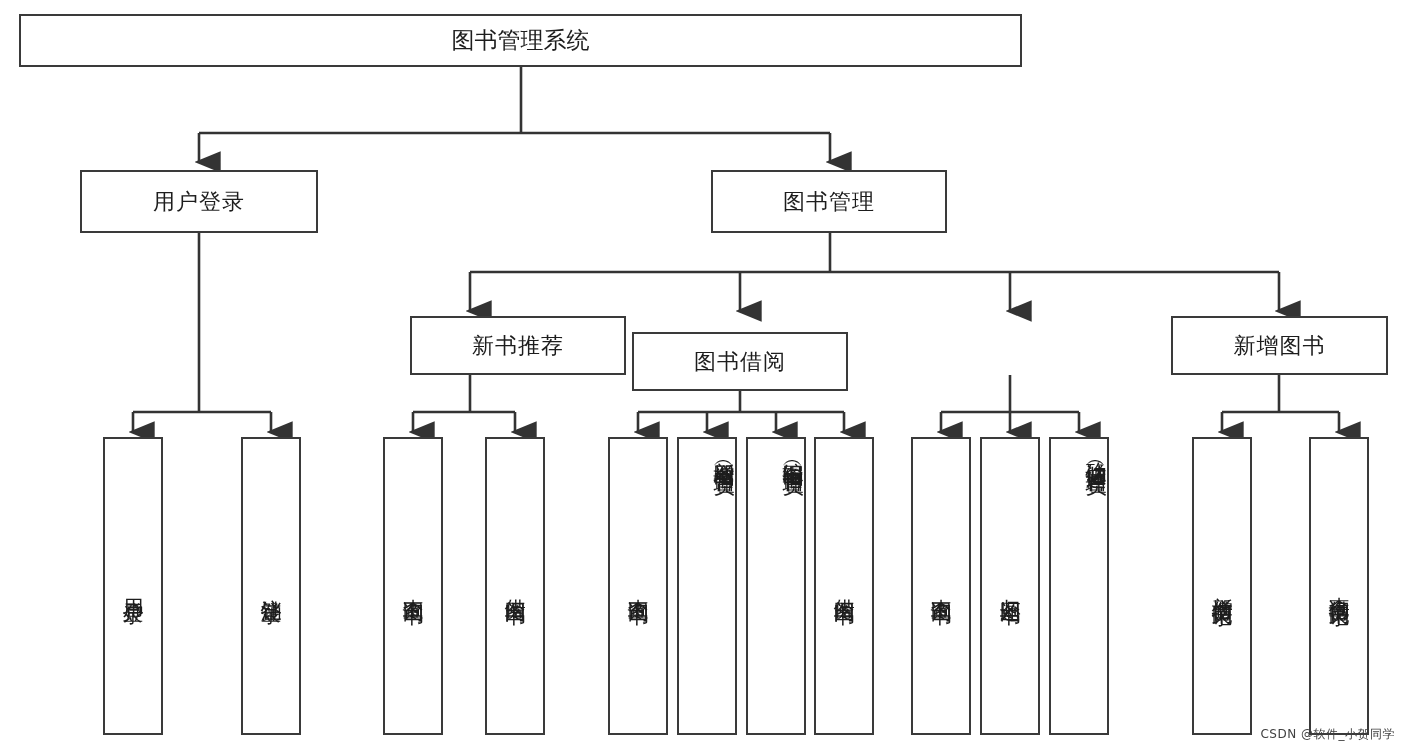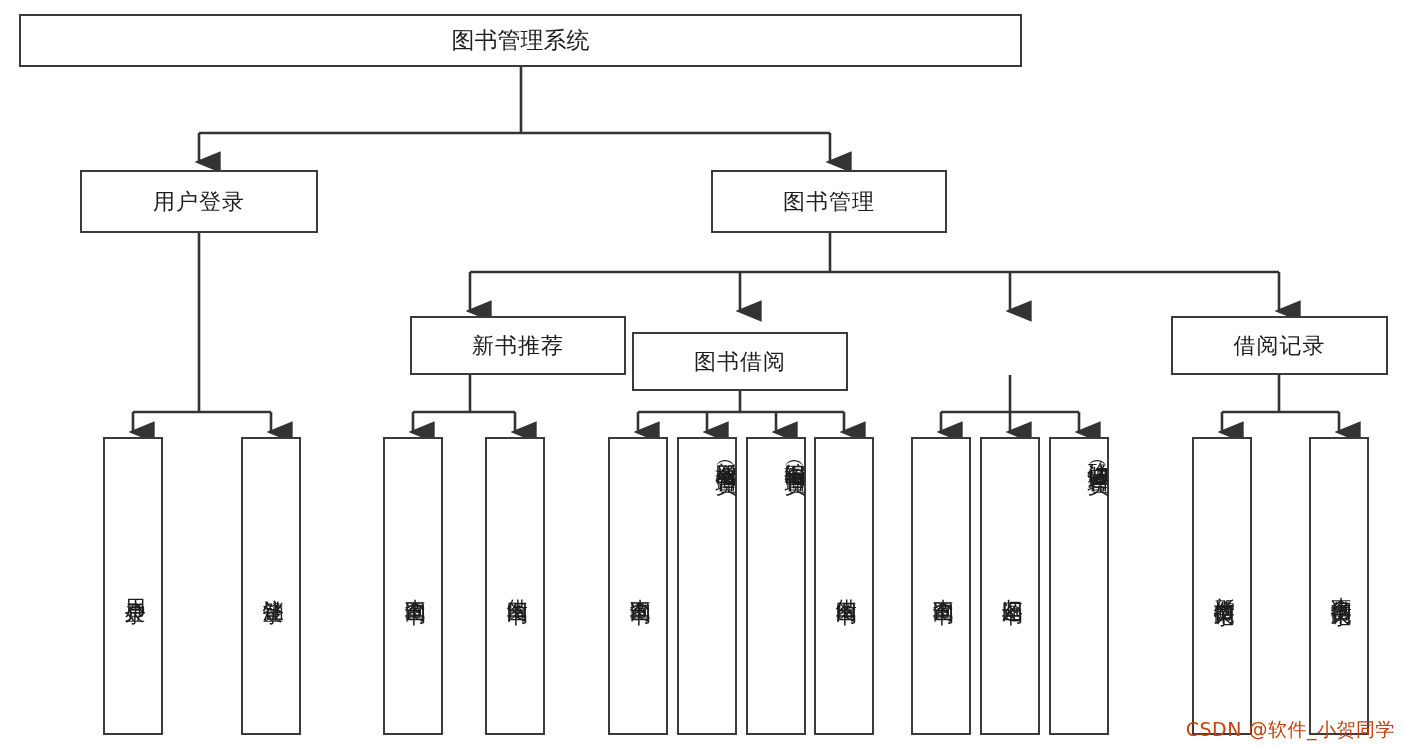--- a/index.html
+++ b/index.html
@@ -18,21 +18,20 @@
   .node {
     position: absolute;
     box-sizing: border-box;
     background: #ffffff;
     border: 2.5px solid #3a3a3a;
     display: flex;
     align-items: center;
     justify-content: center;
     color: #1d1d1d;
     text-align: center;
-    font-family: Liberation Mono, monospace;
   }
   .node.h {
     font-size: 22px;
     letter-spacing: 1px;
   }
   .node.root {
     font-size: 23px;
   }
   .node.v {
     writing-mode: vertical-rl;
@@ -58,22 +57,22 @@
     left: 0;
     top: 0;
     width: 1405px;
     height: 747px;
     pointer-events: none;
   }
   .watermark {
     position: absolute;
     right: 10px;
     bottom: 4px;
-    font-size: 19px;
-    color: #c2410c;
+    font-size: 12px;
+    color: #404040;
     letter-spacing: 0.5px;
     white-space: nowrap;
   }
 </style>
 </head>
 <body>
 
 <div id="canvas">
 
   <svg class="connectors" viewBox="0 0 1405 747" xmlns="http://www.w3.org/2000/svg">
@@ -137,21 +136,21 @@
     <span>图书管理</span>
   </div>
 
   <div class="node h" style="left:362px; top:316px; width:216px; height:59px;margin-left:48px;">
     <span>新书推荐</span>
   </div>
   <div class="node h" style="left:632px; top:332px; width:216px; height:59px;">
     <span>图书借阅</span>
   </div>
   <div class="node h" style="left:1171px; top:316px; width:217px; height:59px;">
-    <span>借阅记录</span>
+    <span>新增图书</span>
   </div>
 
   <div class="node v mid" style="left:103px; top:437px; width:60px; height:298px;">
     <span class="vtxt">用户登录</span>
   </div>
   <div class="node v mid" style="left:241px; top:437px; width:60px; height:298px;">
     <span class="vtxt">注销登录</span>
   </div>
 
   <div class="node v mid" style="left:383px; top:437px; width:60px; height:298px;">

